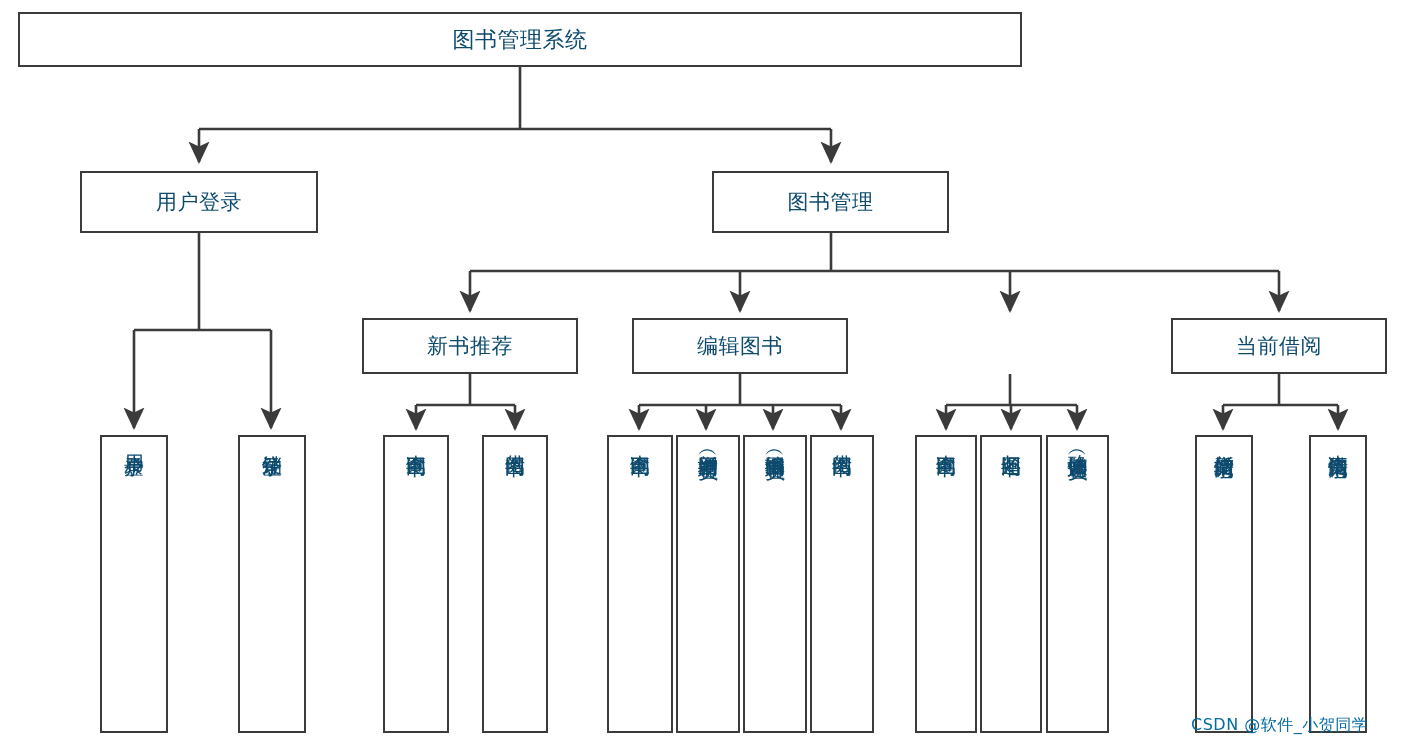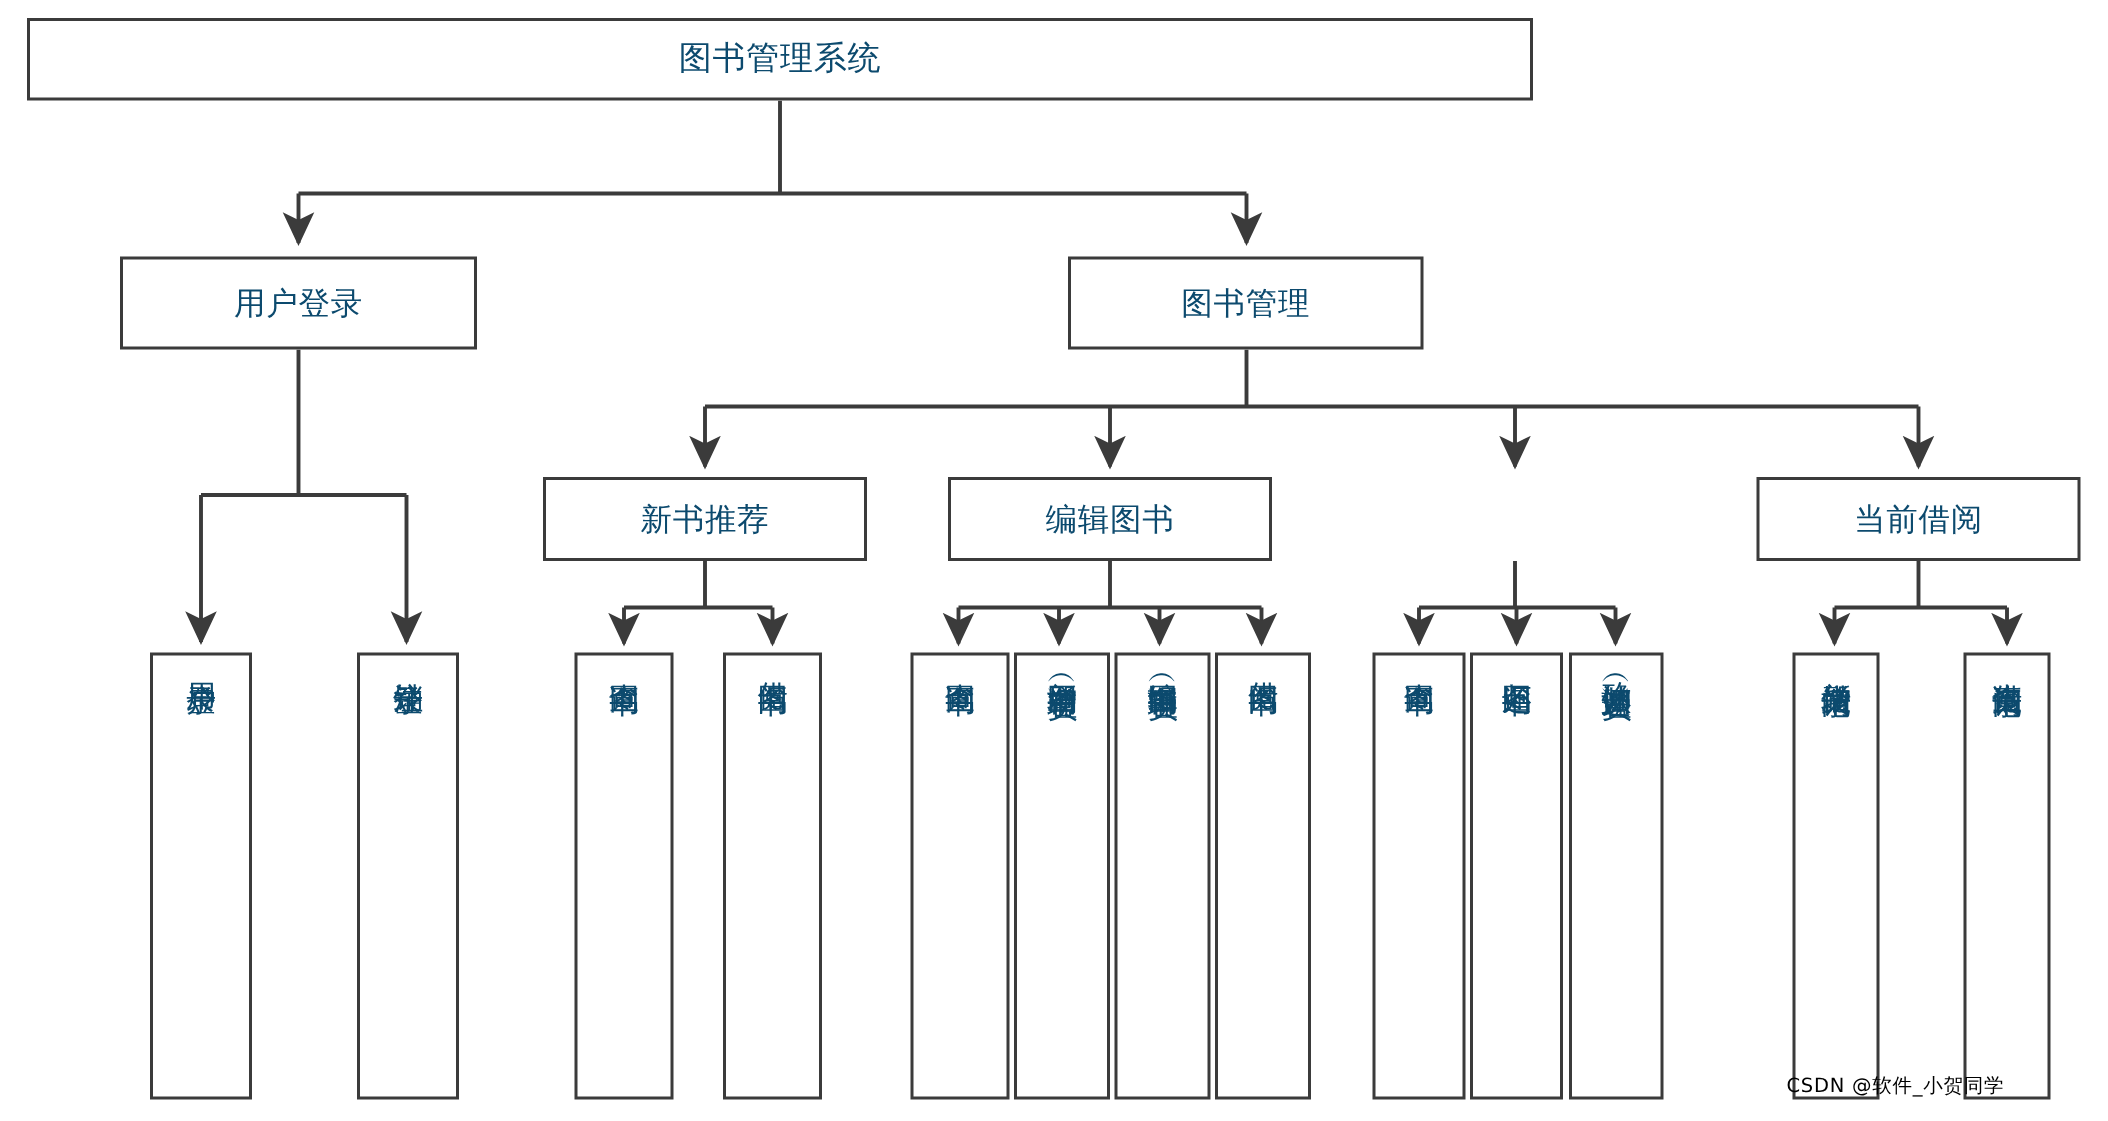--- a/index.html
+++ b/index.html
@@ -53,22 +53,22 @@
     writing-mode: vertical-rl;
     text-orientation: upright;
     font-size: 20px;
     line-height: 1.16;
     letter-spacing: 1px;
     margin: 0 auto;
   }
   .node.root .label { font-size: 22px; }
   .watermark {
     position: absolute;
-    font-size: 13px;
-    color: #000000;
+    font-size: 16px;
+    color: #0369a1;
     white-space: nowrap;
     z-index: 3;
     letter-spacing: 0.5px;
   }
 </style>
 </head>
 <body>
 
 <div id="canvas">
 

